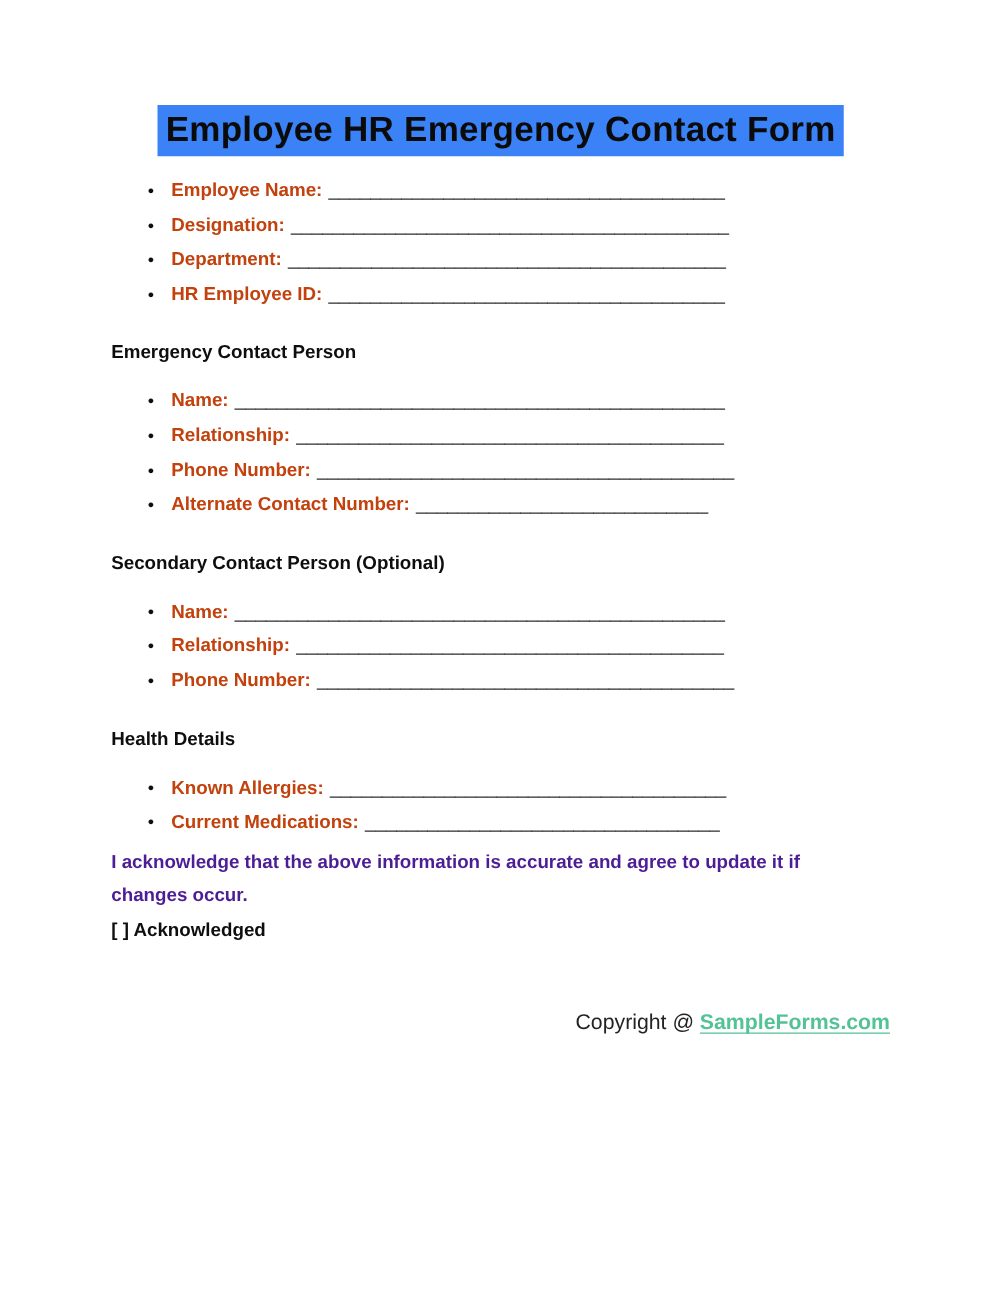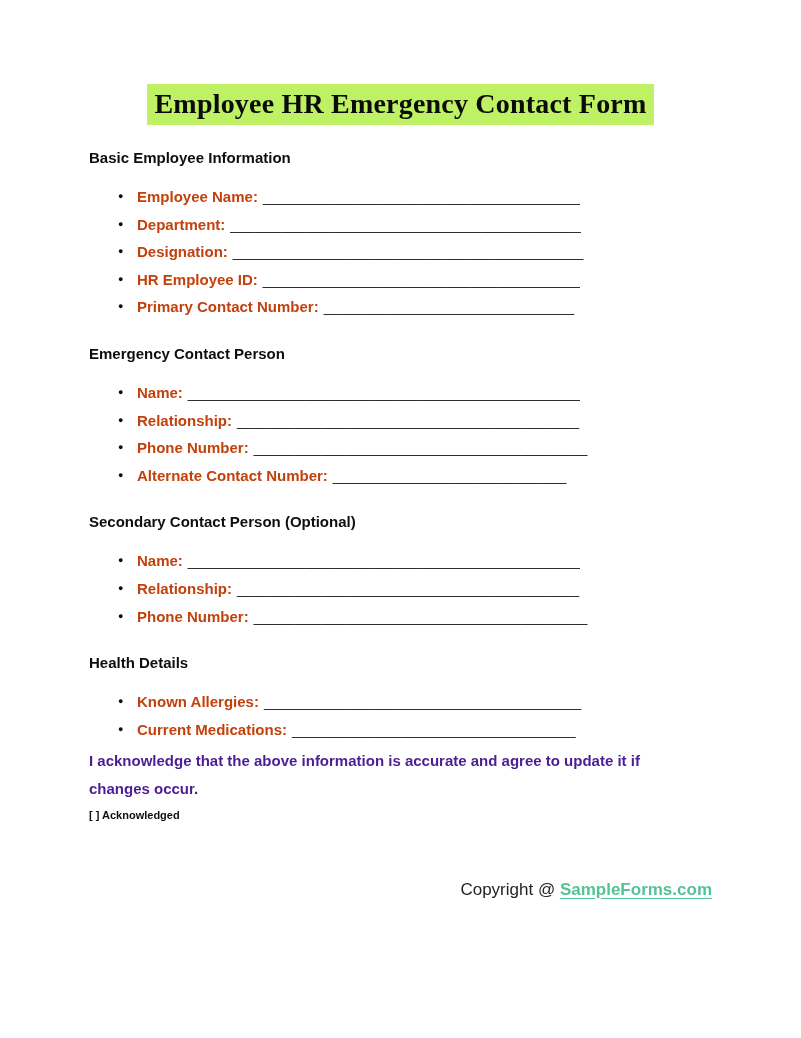--- a/index.html
+++ b/index.html
@@ -20,28 +20,27 @@
     height: 1038px;
     padding: 0 89px;
   }
   .title-wrap {
     margin-top: 84px;
     margin-bottom: 13px;
     text-align: center;
   }
   .title-highlight {
     display: inline-block;
-    background: #bef264;
+    background: #3b82f6;
     color: #0b0b0b;
     font-size: 28px;
     font-weight: 700;
     letter-spacing: 0.2px;
     padding: 4px 7px 5px 7px;
     white-space: nowrap;
-    font-family: Liberation Serif, serif;
   }
   h2.section-heading {
     font-size: 15px;
     line-height: 22px;
     font-weight: 700;
     margin: 22px 0 0 0;
     color: #0e0e0e;
   }
   ul.field-list {
     list-style: none;
@@ -78,21 +77,21 @@
   .ack-text {
     margin: 4px 0 0 0;
     font-size: 15px;
     line-height: 27.5px;
     font-weight: 700;
     color: #4c1d95;
     max-width: 610px;
   }
   .ack-check {
     margin: 0;
-    font-size: 11px;
+    font-size: 15px;
     line-height: 27.5px;
     font-weight: 700;
     color: #0e0e0e;
   }
   .footer {
     margin-top: 50px;
     text-align: right;
     font-size: 17px;
   }
   .copyright-prefix {
@@ -110,27 +109,25 @@
 </style>
 </head>
 <body>
 
 <div class="page">
 
   <div class="title-wrap">
     <span class="title-highlight">Employee HR Emergency Contact Form</span>
   </div>
 
-  <h2 class="section-heading">Basic Employee Information</h2>
   <ul class="field-list">
     <li><span class="field-label">Employee Name:</span><span class="field-line">______________________________________</span></li>
+    <li><span class="field-label">Designation:</span><span class="field-line">__________________________________________</span></li>
     <li><span class="field-label">Department:</span><span class="field-line">__________________________________________</span></li>
-    <li><span class="field-label">Designation:</span><span class="field-line">__________________________________________</span></li>
     <li><span class="field-label">HR Employee ID:</span><span class="field-line">______________________________________</span></li>
-    <li><span class="field-label">Primary Contact Number:</span><span class="field-line">______________________________</span></li>
   </ul>
 
   <h2 class="section-heading">Emergency Contact Person</h2>
   <ul class="field-list">
     <li><span class="field-label">Name:</span><span class="field-line">_______________________________________________</span></li>
     <li><span class="field-label">Relationship:</span><span class="field-line">_________________________________________</span></li>
     <li><span class="field-label">Phone Number:</span><span class="field-line">________________________________________</span></li>
     <li><span class="field-label">Alternate Contact Number:</span><span class="field-line">____________________________</span></li>
   </ul>
 

